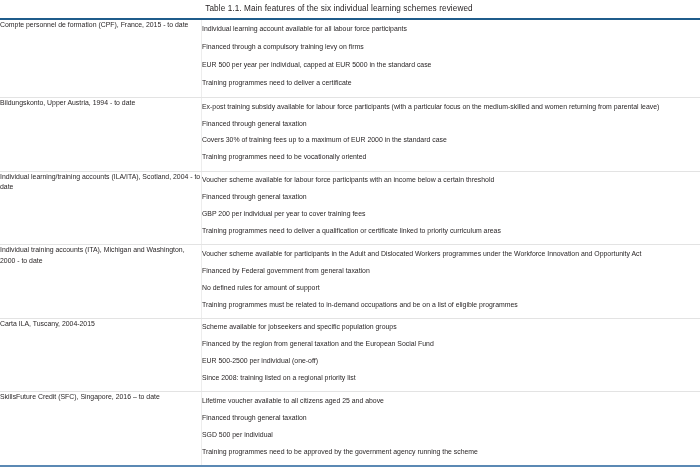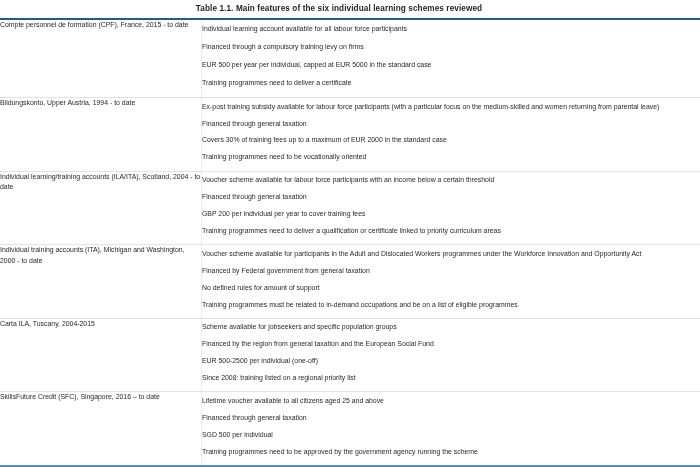--- a/index.html
+++ b/index.html
@@ -30,25 +30,25 @@
     line-height: 18px;
     text-align: center;
     font-size: 8.2px;
     letter-spacing: 0.1px;
     color: #231f20;
     white-space: nowrap;
     padding-right: 22px;
     box-sizing: border-box;
   }
   .caption-num {
-    font-weight: 700;
+    font-weight: 400;
     text-align: center;
   }
   .caption-title {
-    font-weight: bold;
+    font-weight: normal;
   }
 
   
   .table-wrap {
     flex: 1 1 auto;
     border-top: 2.2px solid #1f5c8b;
     border-bottom: 2.2px solid #5b89b4;
     box-sizing: border-box;
   }
   table.features {

